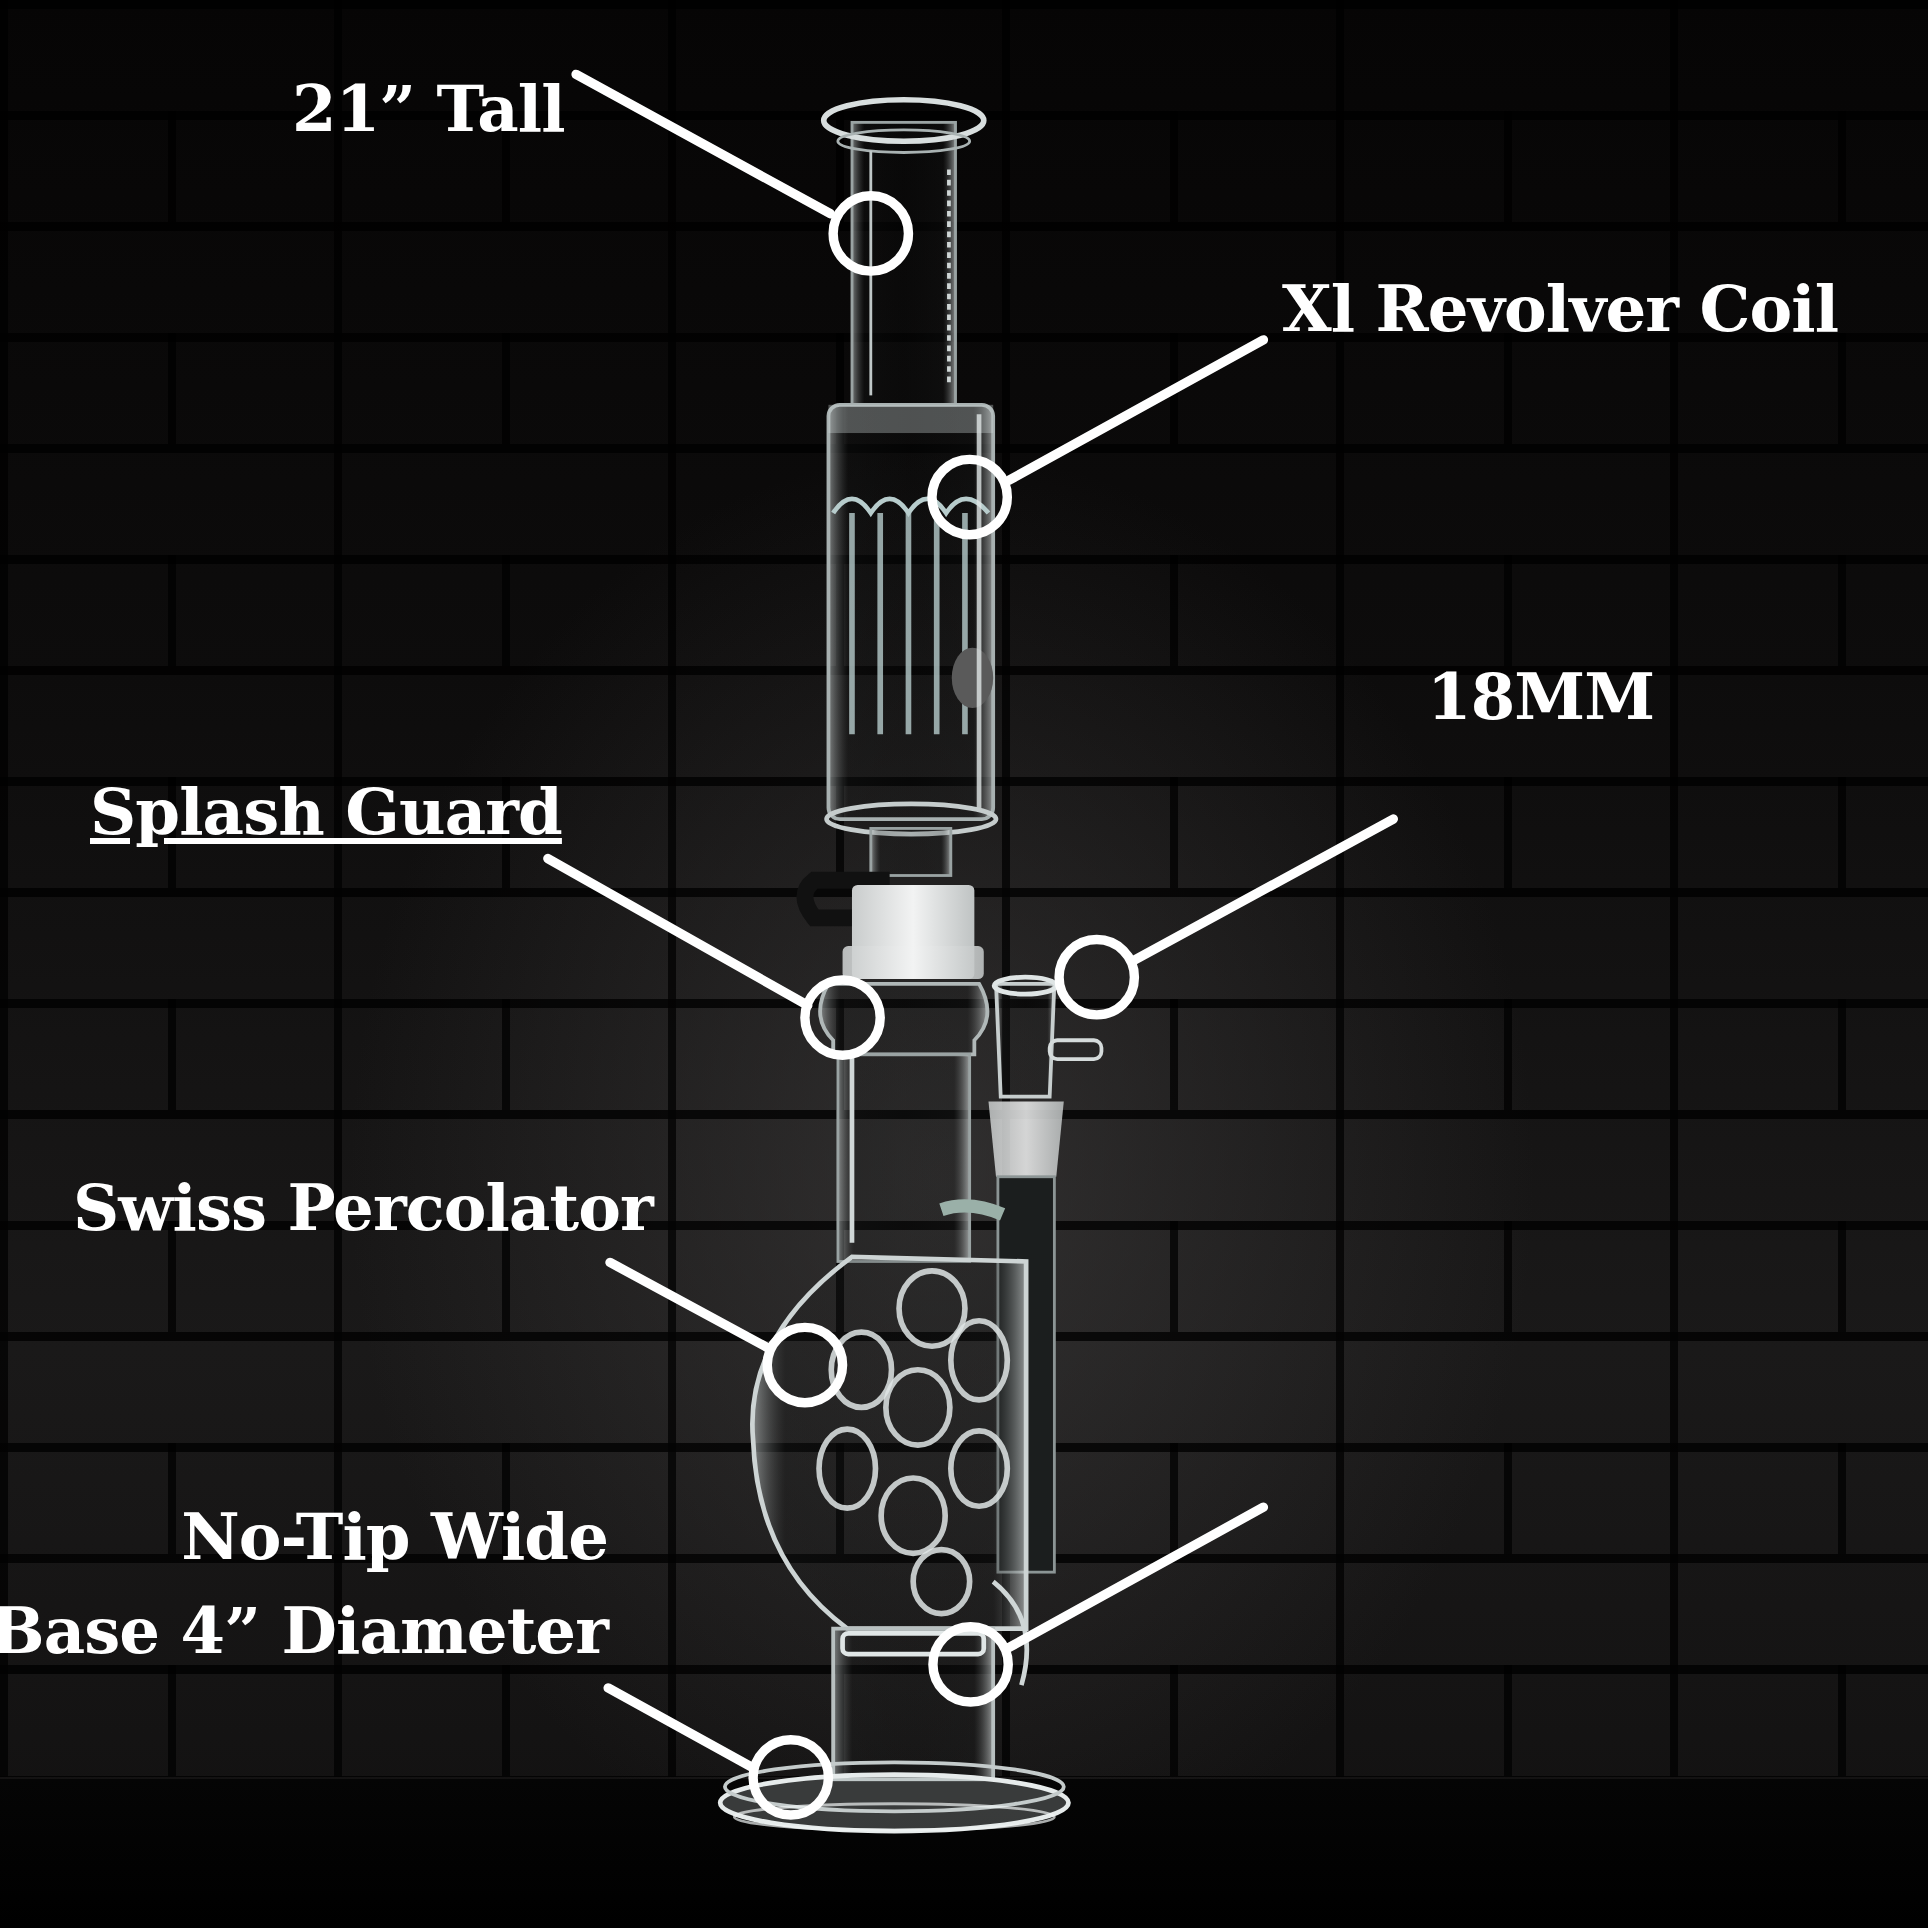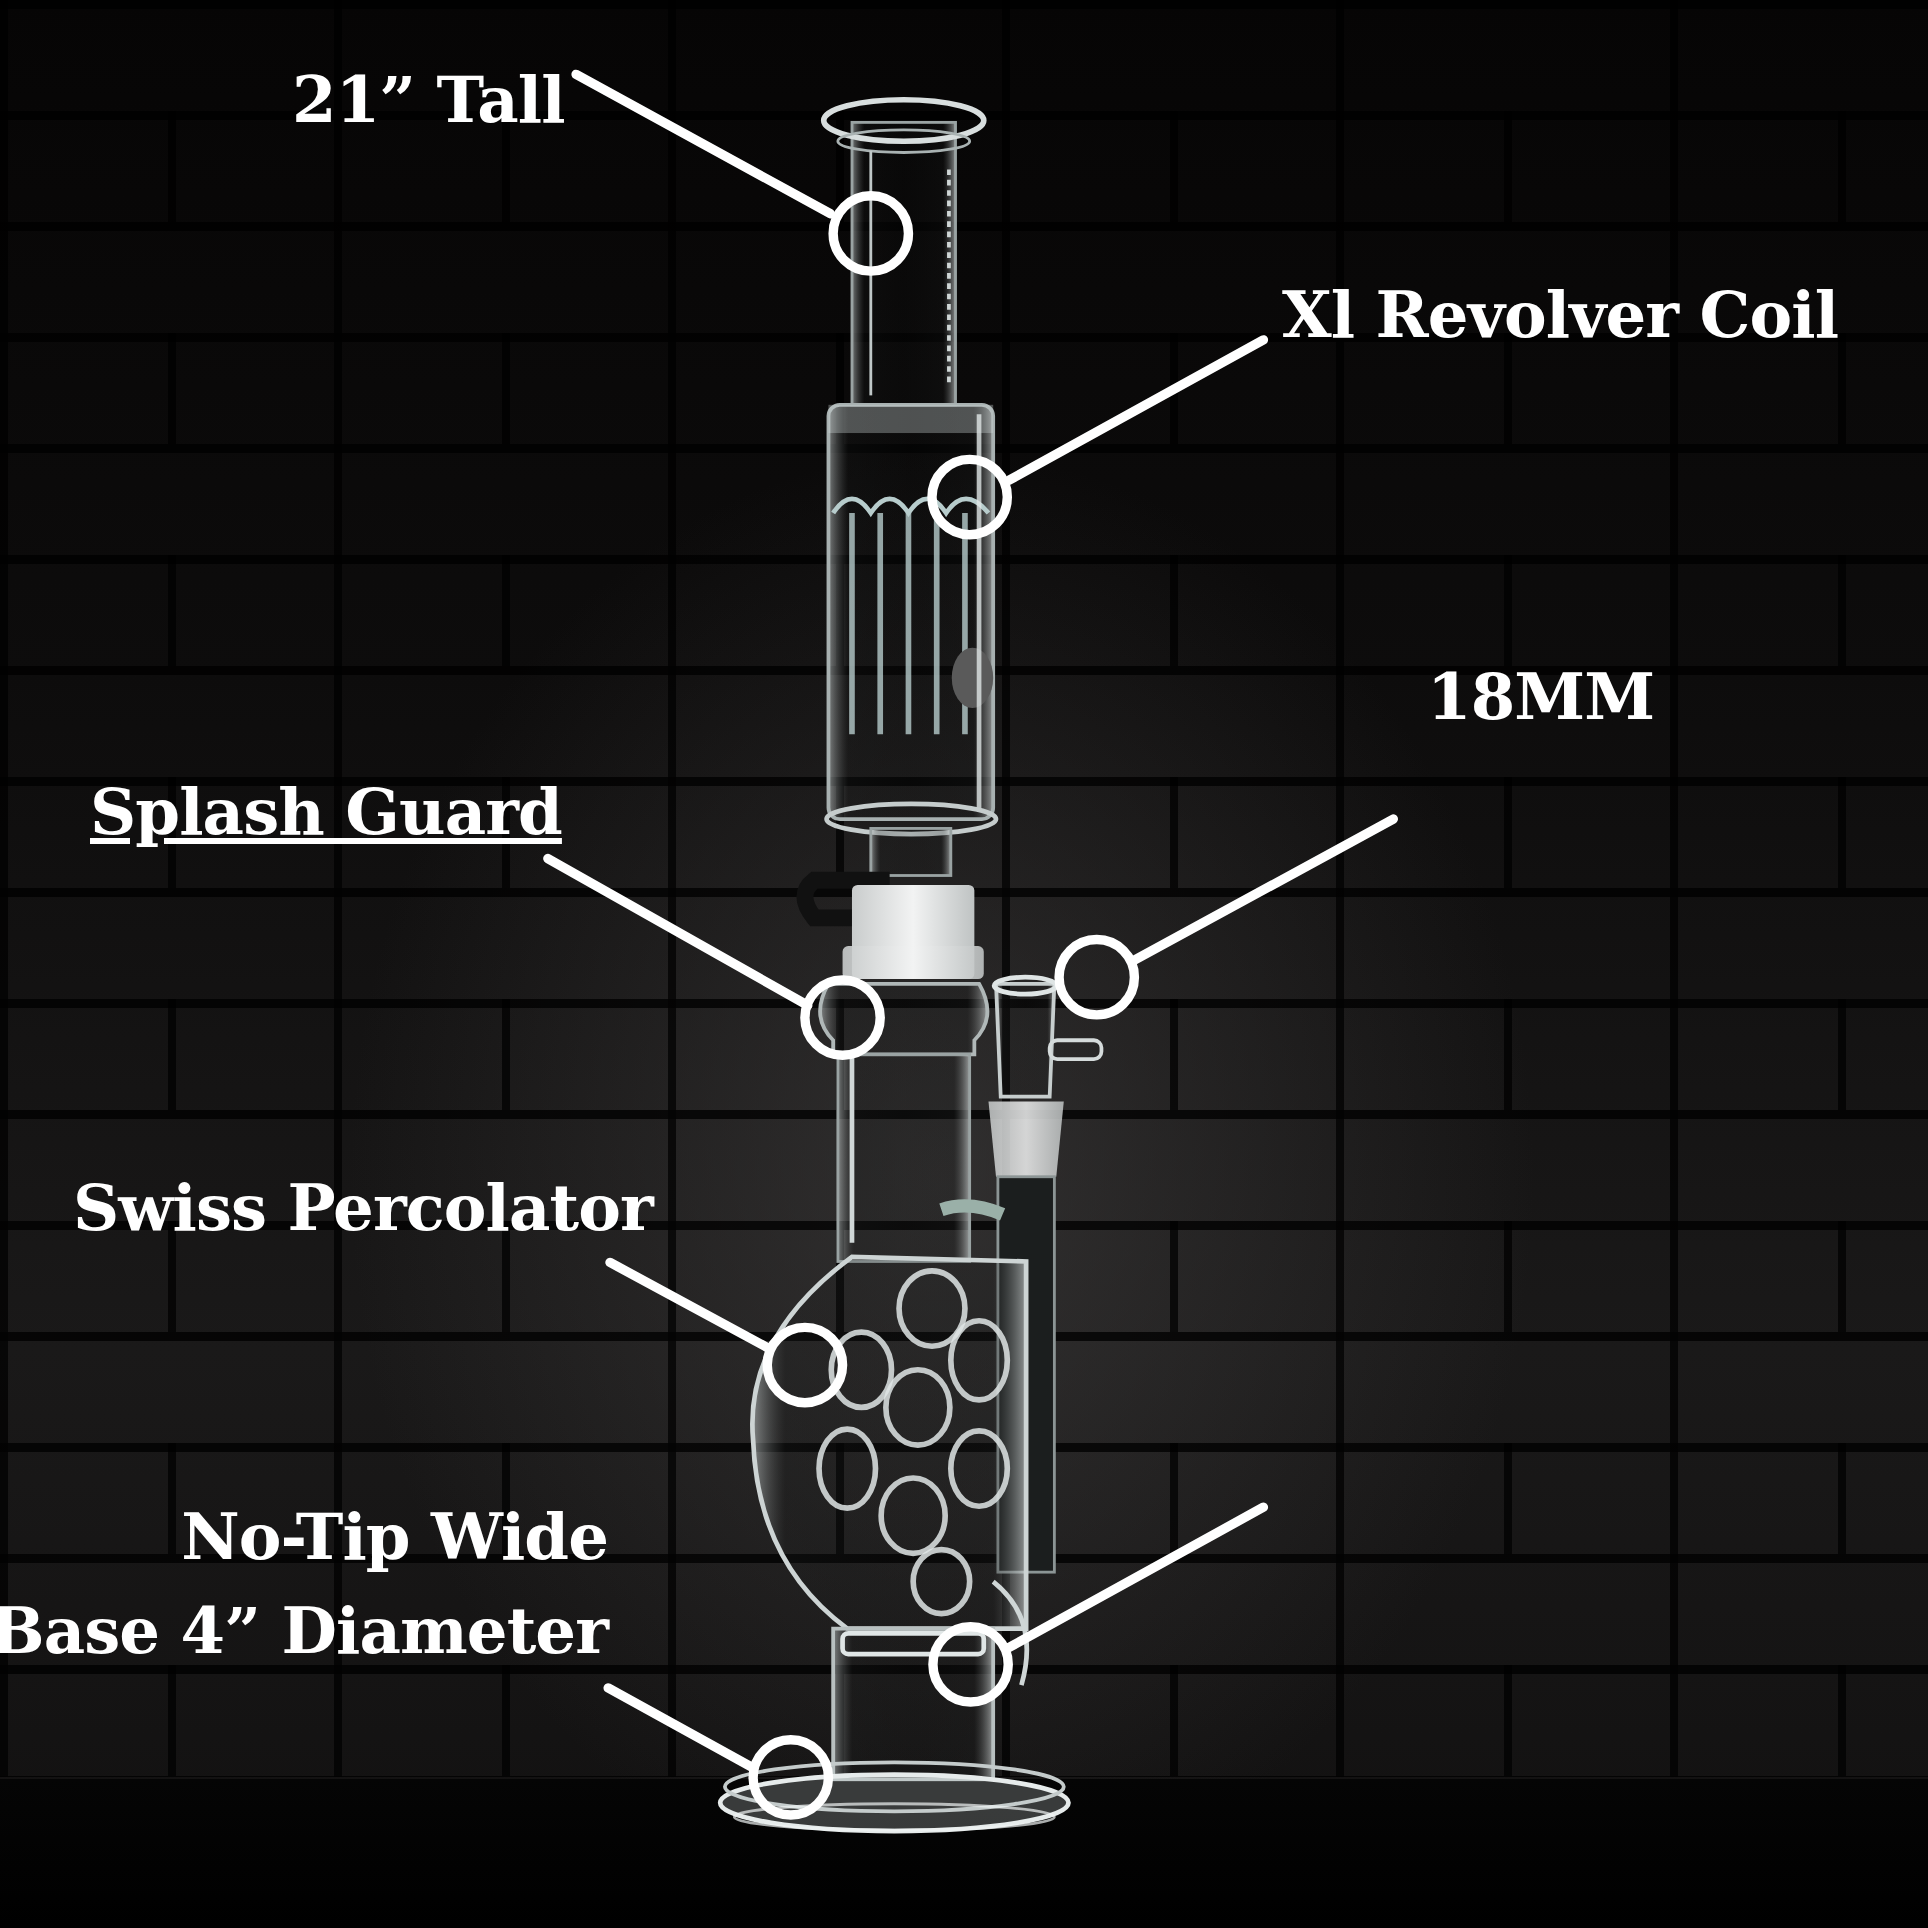--- a/index.html
+++ b/index.html
@@ -170,25 +170,25 @@
         <line x1="1342" y1="1601" x2="1072" y2="1750"></line>
         <circle cx="1031" cy="1768" r="40"></circle>
       </g>
       <g>
         <line x1="646" y1="1793" x2="800" y2="1878"></line>
         <circle cx="840" cy="1888" r="40"></circle>
       </g>
     </g>
   </svg>
 
-  <div class="label" style="left:292px; top:55px;">
+  <div class="label" style="left:292px; top:64px;">
     <span>21” Tall</span>
   </div>
 
-  <div class="label" style="left:1282px; top:270px;">
+  <div class="label" style="left:1282px; top:264px;">
     <span>Xl Revolver Coil</span>
   </div>
 
   <div class="label" style="left:1427px; top:650px; line-height:94px;">
     <span>18MM</span>
   </div>
 
   <div class="label" style="left:90px; top:767px;text-decoration:underline;">
     <span>Splash Guard</span>
   </div>

